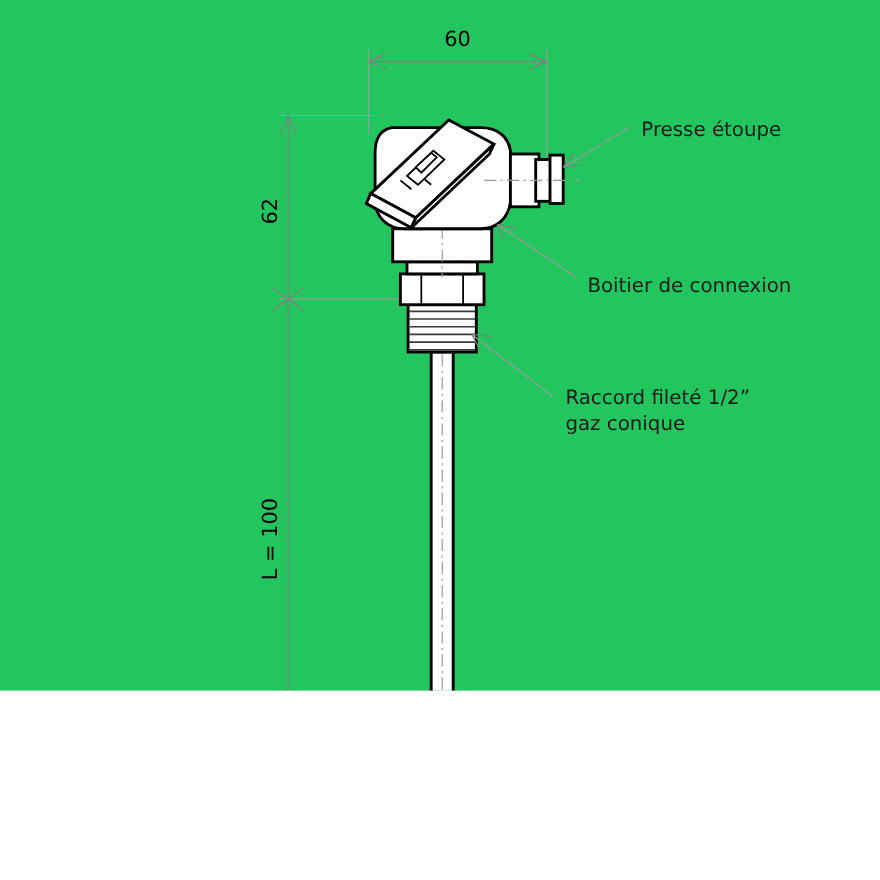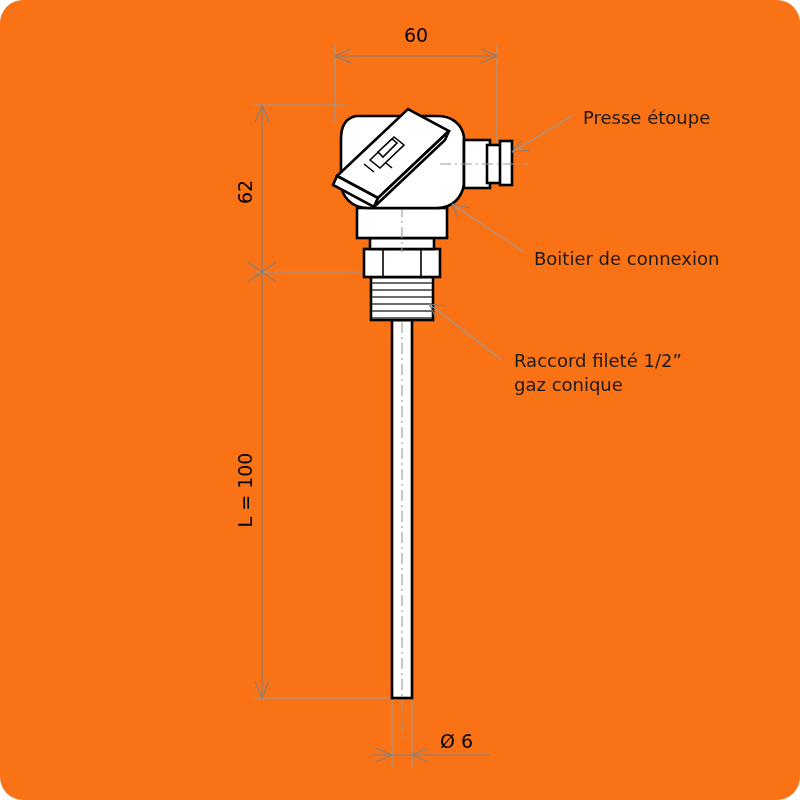--- a/index.html
+++ b/index.html
@@ -3,25 +3,24 @@
 <meta charset="utf-8">
 <style>
   html, body {
     margin: 0;
     padding: 0;
     background: #ffffff;
   }
   #page {
     position: relative;
     width: 800px;
-    height: 800px;
-    background: #f97316;
+    height: 628px;
+    background: #22c55e;
     font-family: "DejaVu Sans", sans-serif;
     overflow: hidden;
-    border-radius: 23px;
   }
   #drawing {
     position: absolute;
     top: 0;
     left: 0;
     width: 800px;
     height: 800px;
   }
   .dim-text {
     font-family: "DejaVu Sans", sans-serif;

